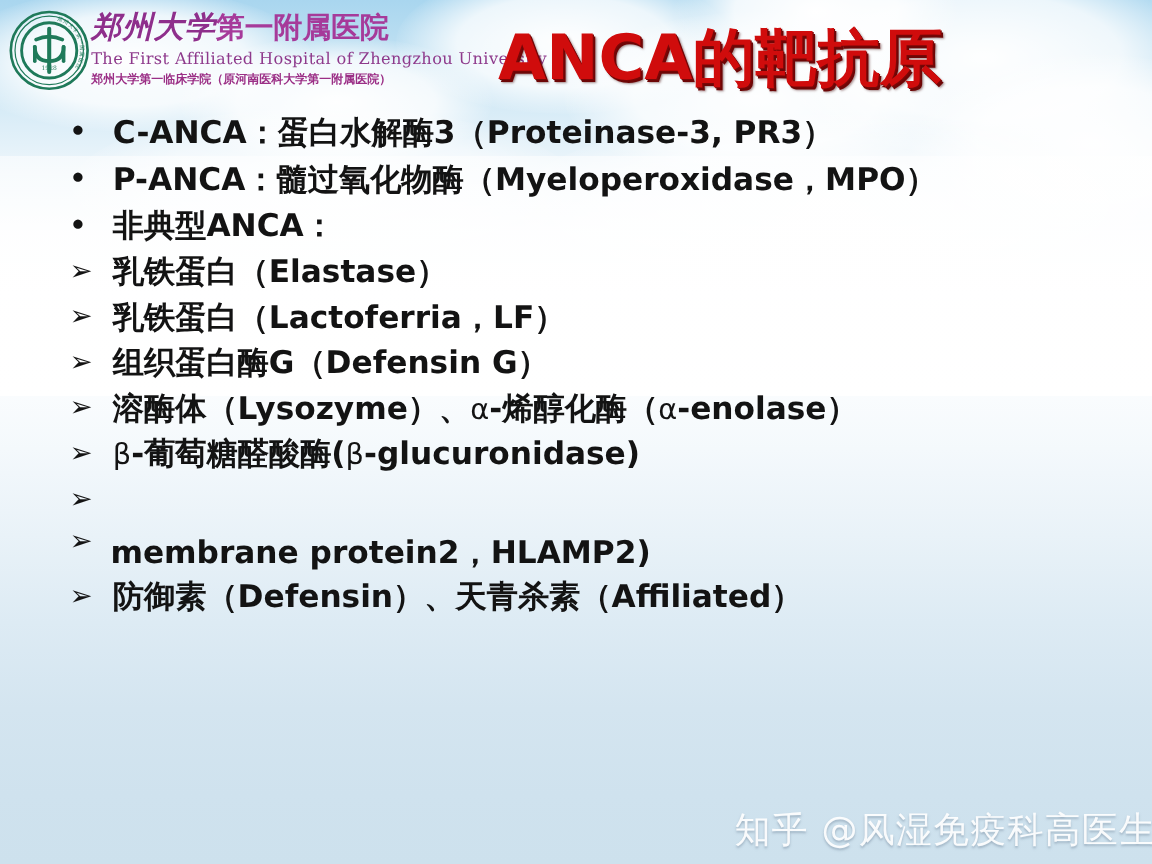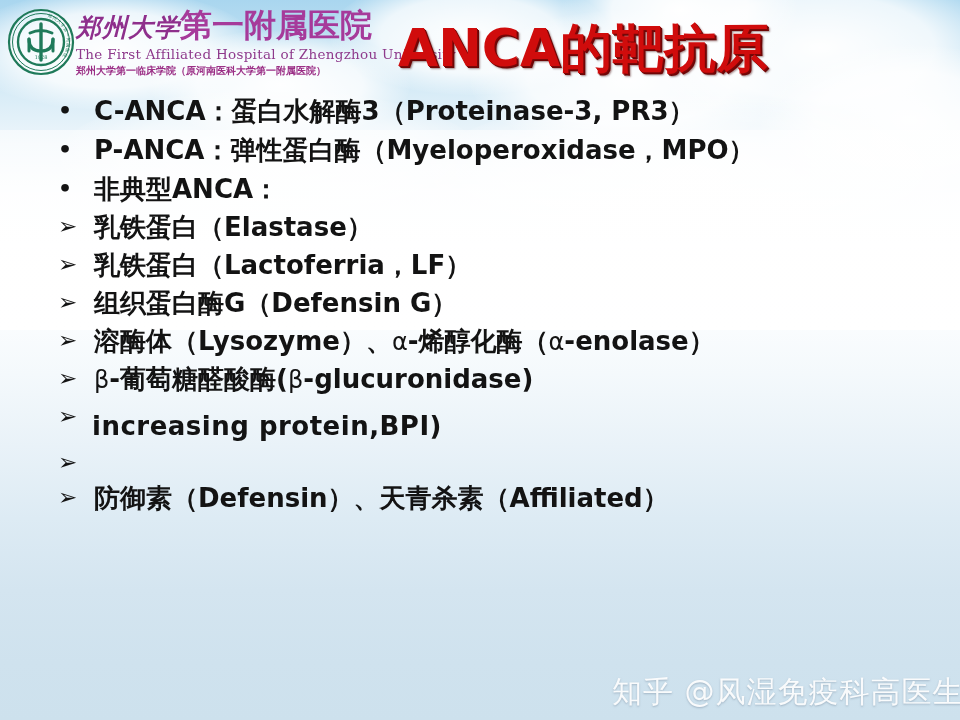--- a/index.html
+++ b/index.html
@@ -92,21 +92,21 @@
     white-space: nowrap;
   }
   .hosp-cn-main .big {
     color: #8e2f8c;
     font-size: 25px;
     font-style: italic;
     text-shadow: 0.5px 0.5px 0 rgba(255,255,255,0.6);
   }
   .hosp-cn-main .sub {
     color: #a63a9a;
-    font-size: 32px;
+    font-size: 24px;
     letter-spacing: 0px;
   }
   .hosp-en {
     font-family: "DejaVu Serif", "Liberation Serif", serif;
     font-size: 13.5px;
     color: #8e3a8c;
     letter-spacing: 0.3px;
     margin-top: 3px;
     white-space: nowrap;
   }
@@ -116,21 +116,21 @@
     font-weight: bold;
     color: #9b2f86;
     letter-spacing: 0px;
     margin-top: 2px;
     white-space: nowrap;
   }
 
   
   .title {
     position: absolute;
-    left: 398px;
+    left: 415px;
     top: 14px;
     font-family: "DejaVu Sans", "Liberation Sans", sans-serif;
     font-size: 52px;
     font-weight: bold;
     color: #d00c0c;
     letter-spacing: 0px;
     white-space: nowrap;
     text-shadow:
       1px 1px 0 #7a0707,
       2px 2px 0 #6d0606,
@@ -258,21 +258,21 @@
 
   <div class="body-list">
 
     <div class="li dot r0">
       <span class="marker">•</span>
       <span class="txt">C-ANCA：蛋白水解酶3（Proteinase-3, PR3）</span>
     </div>
 
     <div class="li dot r1">
       <span class="marker">•</span>
-      <span class="txt">P-ANCA：弹性蛋白酶（Myeloperoxidase，MPO）</span>
+      <span class="txt">P-ANCA：髓过氧化物酶（Myeloperoxidase，MPO）</span>
     </div>
 
     <div class="li dot r2">
       <span class="marker">•</span>
       <span class="txt">非典型ANCA：</span>
     </div>
 
     <div class="li arrow r3">
       <span class="marker">➢</span>
       <span class="txt">乳铁蛋白（Elastase）</span>
@@ -293,26 +293,26 @@
       <span class="txt"><span>溶酶体（Lysozyme）、</span><span class="greek">α</span><span>-烯醇化酶（</span><span class="greek">α</span><span>-enolase）</span></span>
     </div>
 
     <div class="li arrow r7">
       <span class="marker">➢</span>
       <span class="txt"><span class="greek">β</span><span>-葡萄糖醛酸酶(</span><span class="greek">β</span><span>-glucuronidase)</span></span>
     </div>
 
     <div class="li arrow wide r8">
       <span class="marker">➢</span>
-      <span class="txt"><span class="l2">increasing protein,BPI)</span></span>
+      <span class="txt"></span>
     </div>
 
     <div class="li arrow r9">
       <span class="marker">➢</span>
-      <span class="txt"></span>
+      <span class="txt"><span class="l2">membrane protein2，HLAMP2)</span></span>
     </div>
 
     <div class="li arrow">
       <span class="marker">➢</span>
       <span class="txt">防御素（Defensin）、天青杀素（Affiliated）</span>
     </div>
 
   </div>
 
   <div class="watermark">知乎 @风湿免疫科高医生</div>

